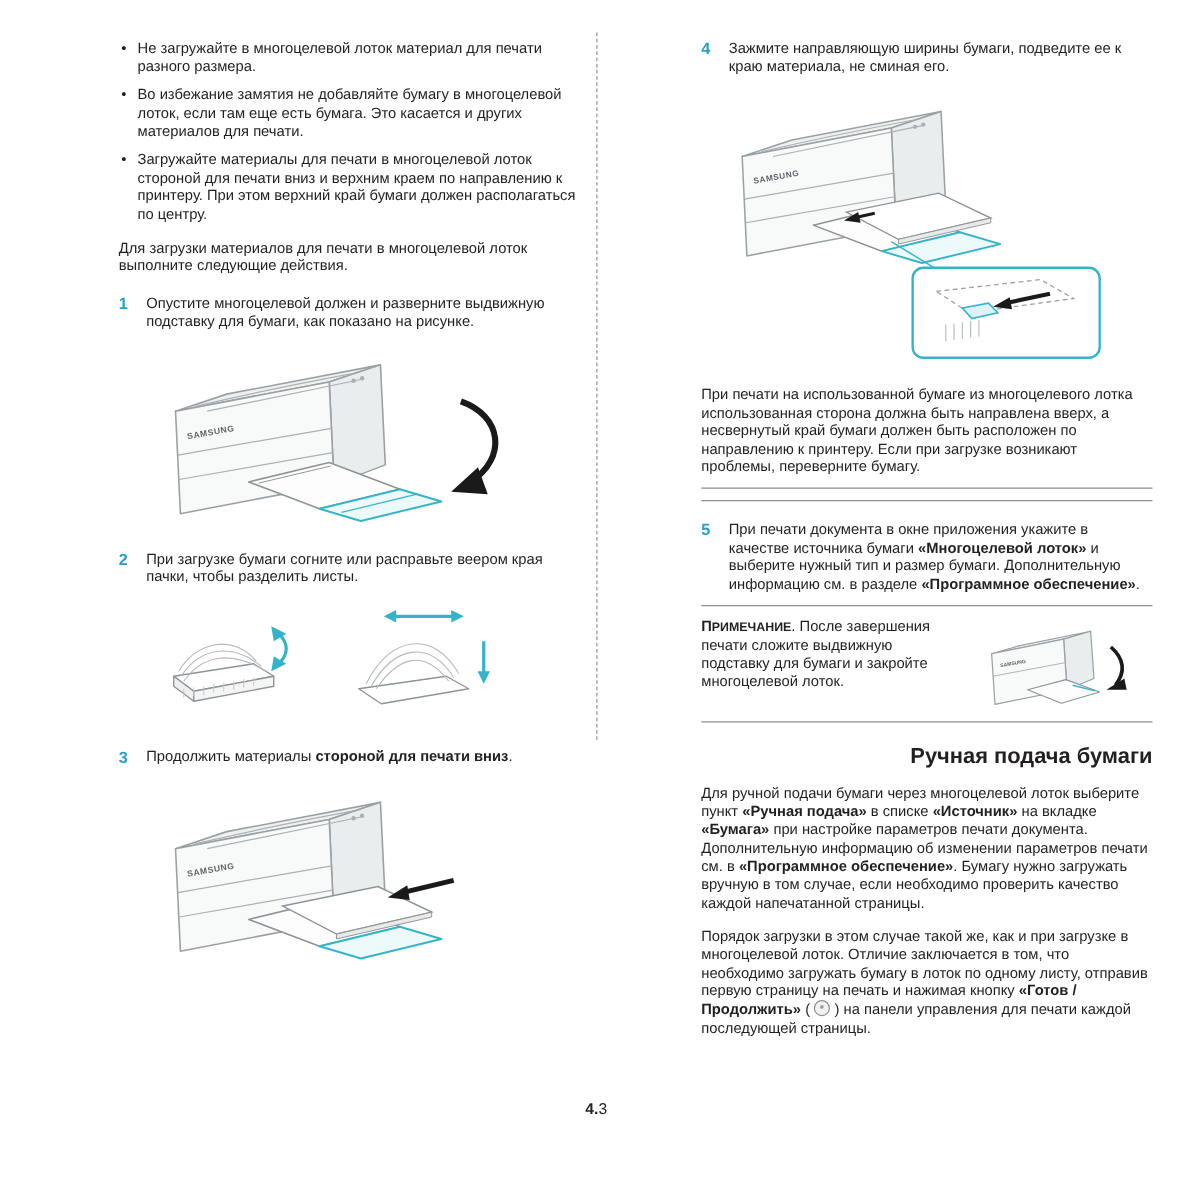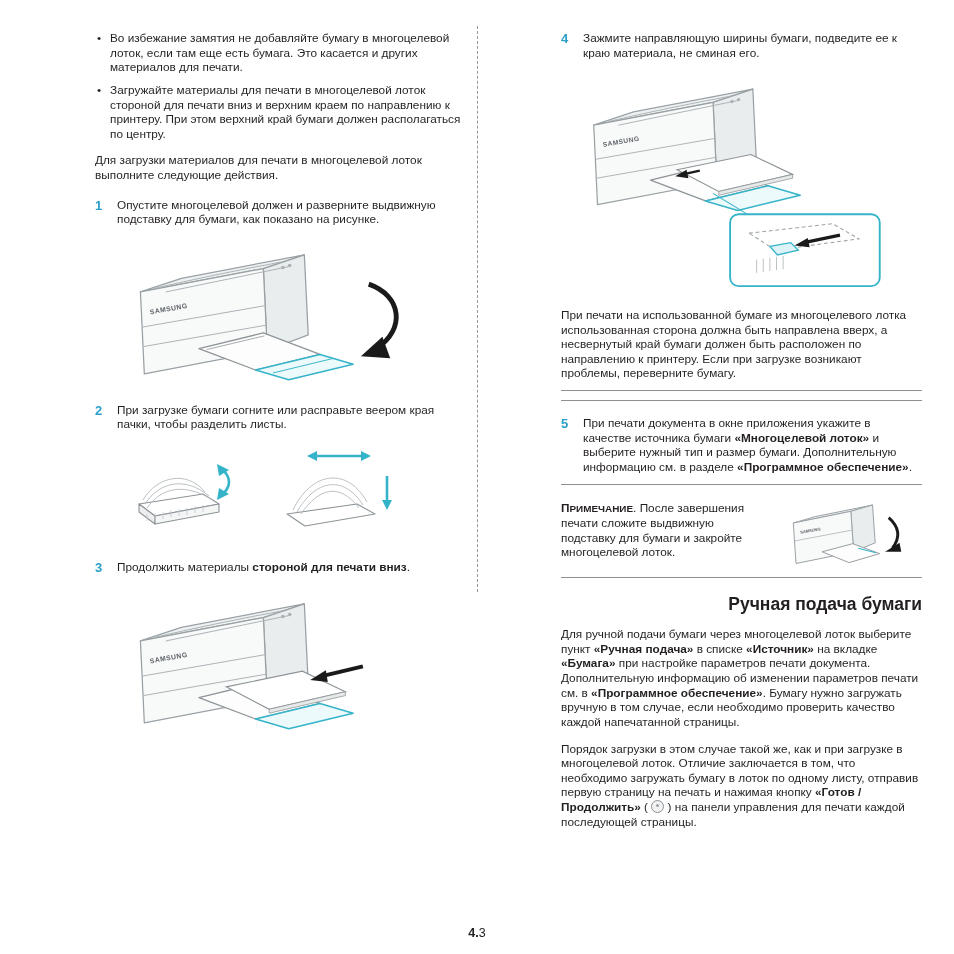--- a/index.html
+++ b/index.html
@@ -16,39 +16,40 @@
   .step{display:flex;margin-top:15px;}
   .mt0{margin-top:0;}
   .step-num{flex:0 0 22px;font-weight:bold;font-size:13px;color:#2a9fc7;}
   .step-text{flex:1;}
   .fig{margin:10px 0 2px 22px;}
   .fig-right{margin:12px 0 4px 10px;}
   .rule{border-top:1px solid #8a9094;margin:9px 0;}
   .note{margin:0;}
   .sc{font-size:0.84em;}
   .b{font-weight:bold;}
-  .note2-row{display:flex;align-items:center;gap:6px;}
+  .note2-row{display:flex;align-items:flex-start;gap:6px;}
   .note2-row .note{flex:0 0 210px;}
   .note2-fig{flex:1;display:flex;justify-content:center;padding-top:2px;}
   .section-title{font-size:17.5px;font-weight:bold;margin:16px 0 12px 0;text-align:right;}
   .inline-btn{display:inline-block;width:11px;height:11px;border:1px solid #8a9094;border-radius:50%;
               vertical-align:-2px;background:#f2f2f2;}
   .inline-btn::after{content:"";display:block;width:3px;height:3px;margin:3px auto 0;border-radius:50%;background:#9aa0a4;}
   .footer{position:absolute;left:0;width:954px;text-align:center;}
-  .footer-page{top:926px;font-size:12.5px;}
+  .footer-page{top:880px;font-size:12.5px;}
   .footer-label{top:914px;font-size:11.8px;margin-top:42px;}
 </style>
 </head>
 <body>
 
 <div class="divider"></div>
 
 <div class="col col-left">
 
   <ul class="bullets">
+    <li>Не загружайте в многоцелевой лоток материал для печати разного размера.</li>
     <li>Во избежание замятия не добавляйте бумагу в многоцелевой лоток, если там еще есть бумага. Это касается и других материалов для печати.</li>
     <li>Загружайте материалы для печати в многоцелевой лоток стороной для печати вниз и верхним краем по направлению к принтеру. При этом верхний край бумаги должен располагаться по центру.</li>
   </ul>
 
   <p class="para">Для загрузки материалов для печати в многоцелевой лоток выполните следующие действия.</p>
 
   <div class="step">
     <span class="step-num">1</span>
     <span class="step-text">Опустите многоцелевой должен и разверните выдвижную подставку для бумаги, как показано на рисунке.</span>
   </div>

